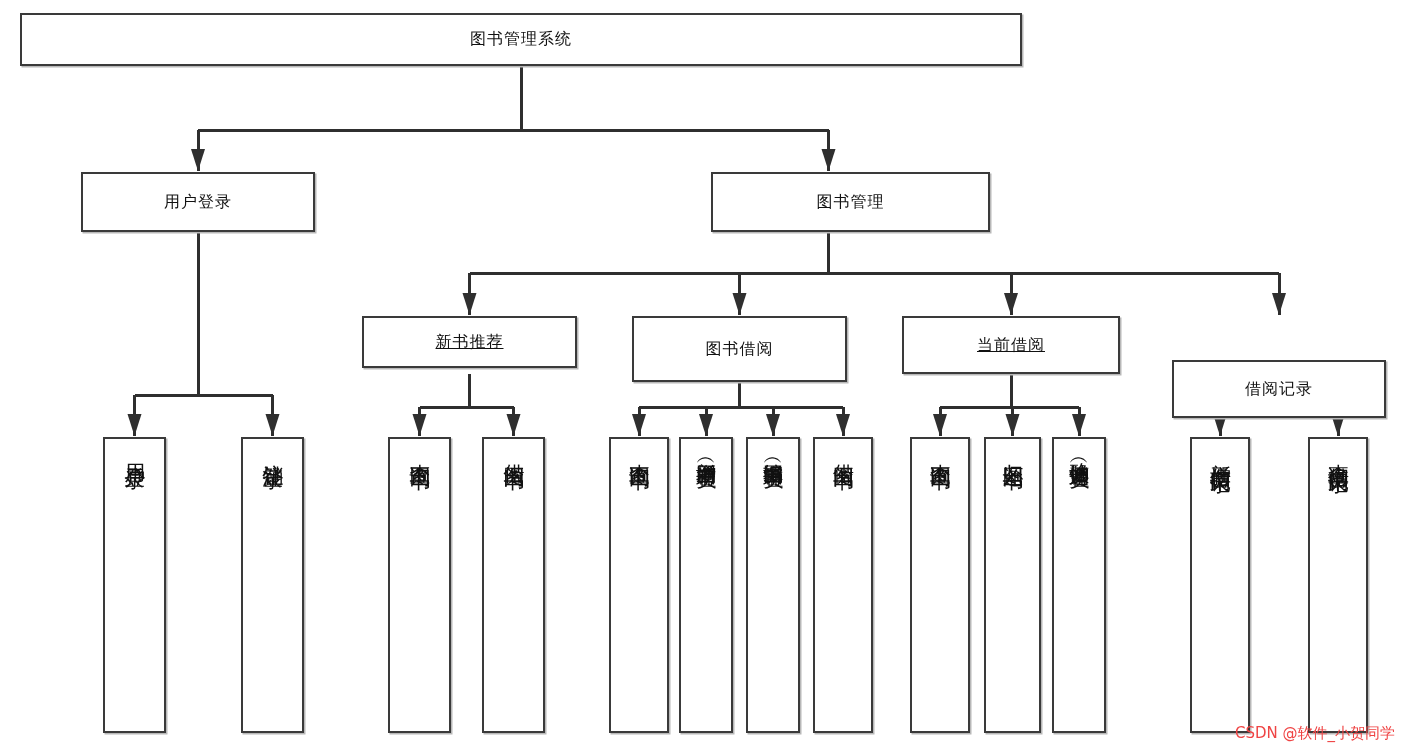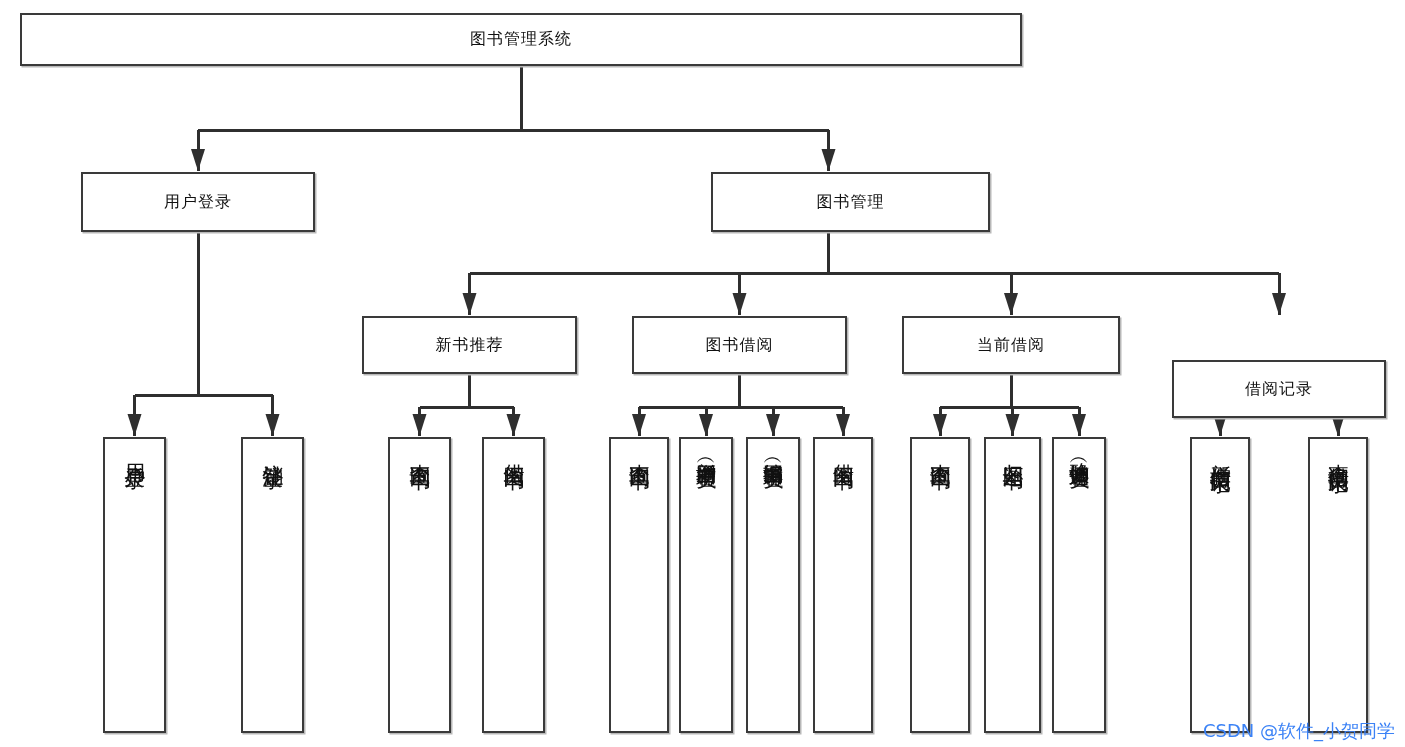--- a/index.html
+++ b/index.html
@@ -57,22 +57,22 @@
     color: #111111;
   }
   .vtext.tall {
     font-size: 20px;
     letter-spacing: 1px;
   }
   .watermark {
     position: absolute;
     right: 10px;
     bottom: 4px;
-    font-size: 18px;
-    color: #3b82f6;
+    font-size: 15px;
+    color: #ef4444;
     white-space: nowrap;
     user-select: none;
   }
 </style>
 </head>
 <body>
 
 <div id="canvas">
   <svg id="wires" viewBox="0 0 1405 747">
       <line x1="521" y1="66" x2="521" y2="130" stroke="#2f2f2f" stroke-width="3" shape-rendering="crispEdges"></line>
@@ -131,27 +131,27 @@
   <div id="nodes">
       <div class="node node-h" style="left: 20px; top: 13px; width: 1002px; height: 53px;">
         <span>图书管理系统</span>
       </div>
       <div class="node node-h" style="left: 81px; top: 172px; width: 234px; height: 60px;">
         <span>用户登录</span>
       </div>
       <div class="node node-h" style="left: 711px; top: 172px; width: 279px; height: 60px;">
         <span>图书管理</span>
       </div>
-      <div class="node node-h" style="left: 362px; top: 316px; width: 215px; height: 58px;">
+      <div class="node node-h" style="left: 362px; top: 316px; width: 215px; height: 52px; text-decoration: underline;">
         <span>新书推荐</span>
       </div>
-      <div class="node node-h" style="left: 632px; top: 316px; width: 215px; height: 58px;">
+      <div class="node node-h" style="left: 632px; top: 316px; width: 215px; height: 66px;">
         <span>图书借阅</span>
       </div>
-      <div class="node node-h" style="left: 902px; top: 316px; width: 218px; height: 58px;">
+      <div class="node node-h" style="left: 902px; top: 316px; width: 218px; height: 58px; text-decoration: underline;">
         <span>当前借阅</span>
       </div>
       <div class="node node-h" style="left: 1172px; top: 316px; width: 214px; height: 58px; margin-top: 44px;">
         <span>借阅记录</span>
       </div>
       <div class="node node-v" style="left: 103px; top: 437px; width: 63px; height: 296px;">
         <span class="vtext">用户登录</span>
       </div>
       <div class="node node-v" style="left: 241px; top: 437px; width: 63px; height: 296px;">
         <span class="vtext">注销登录</span>

